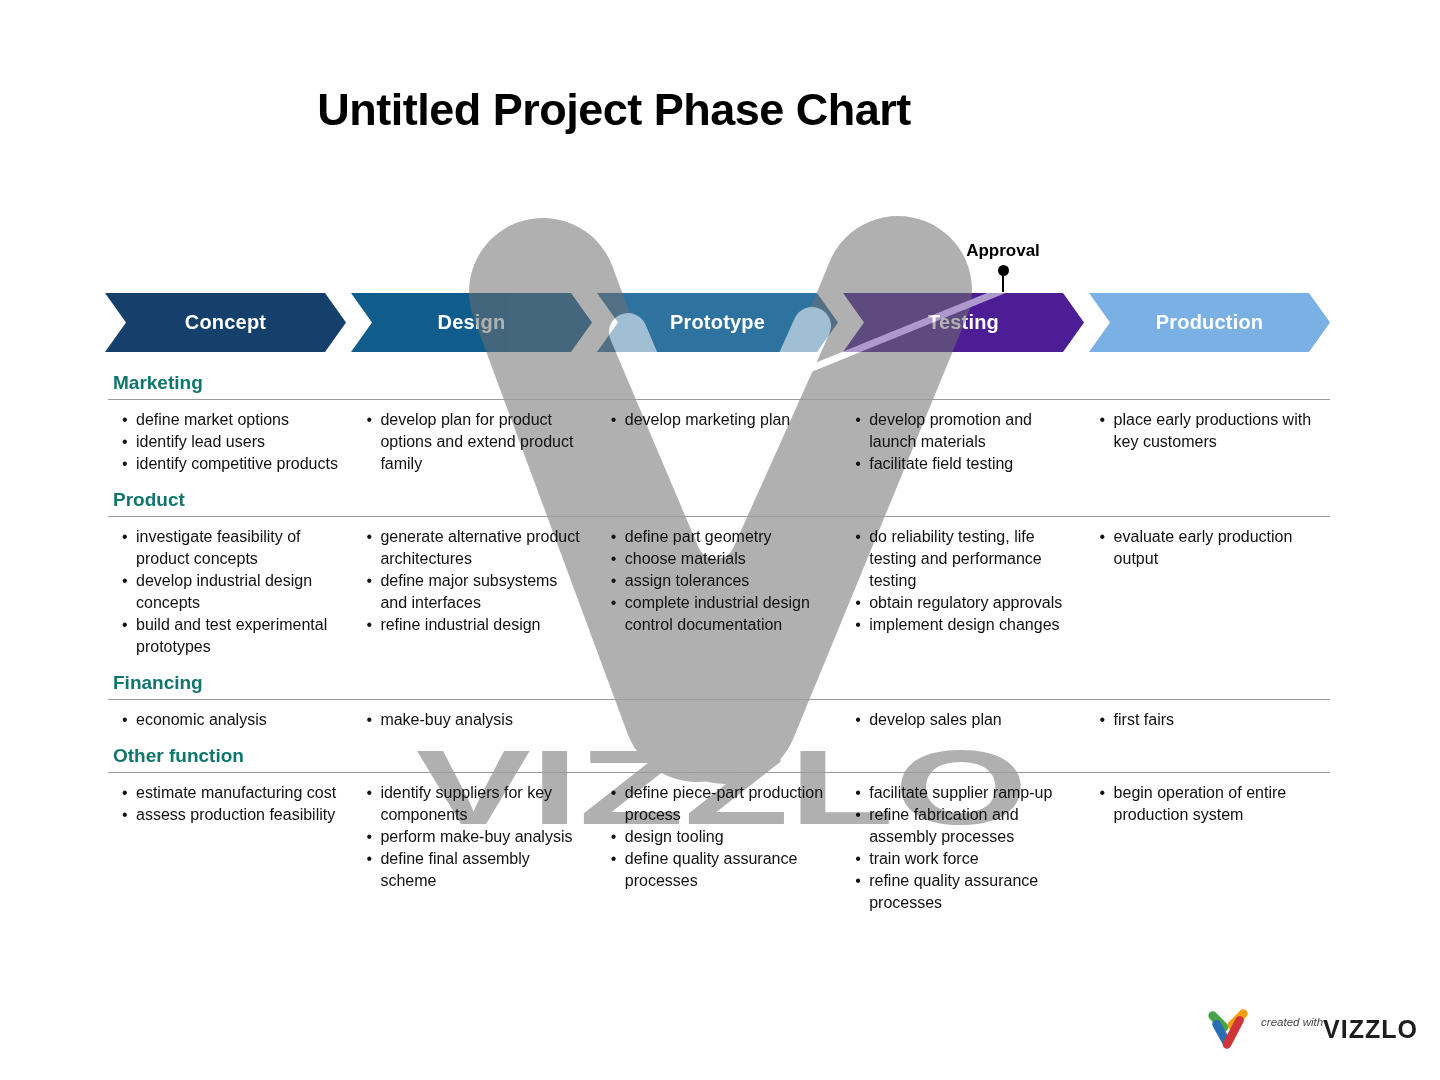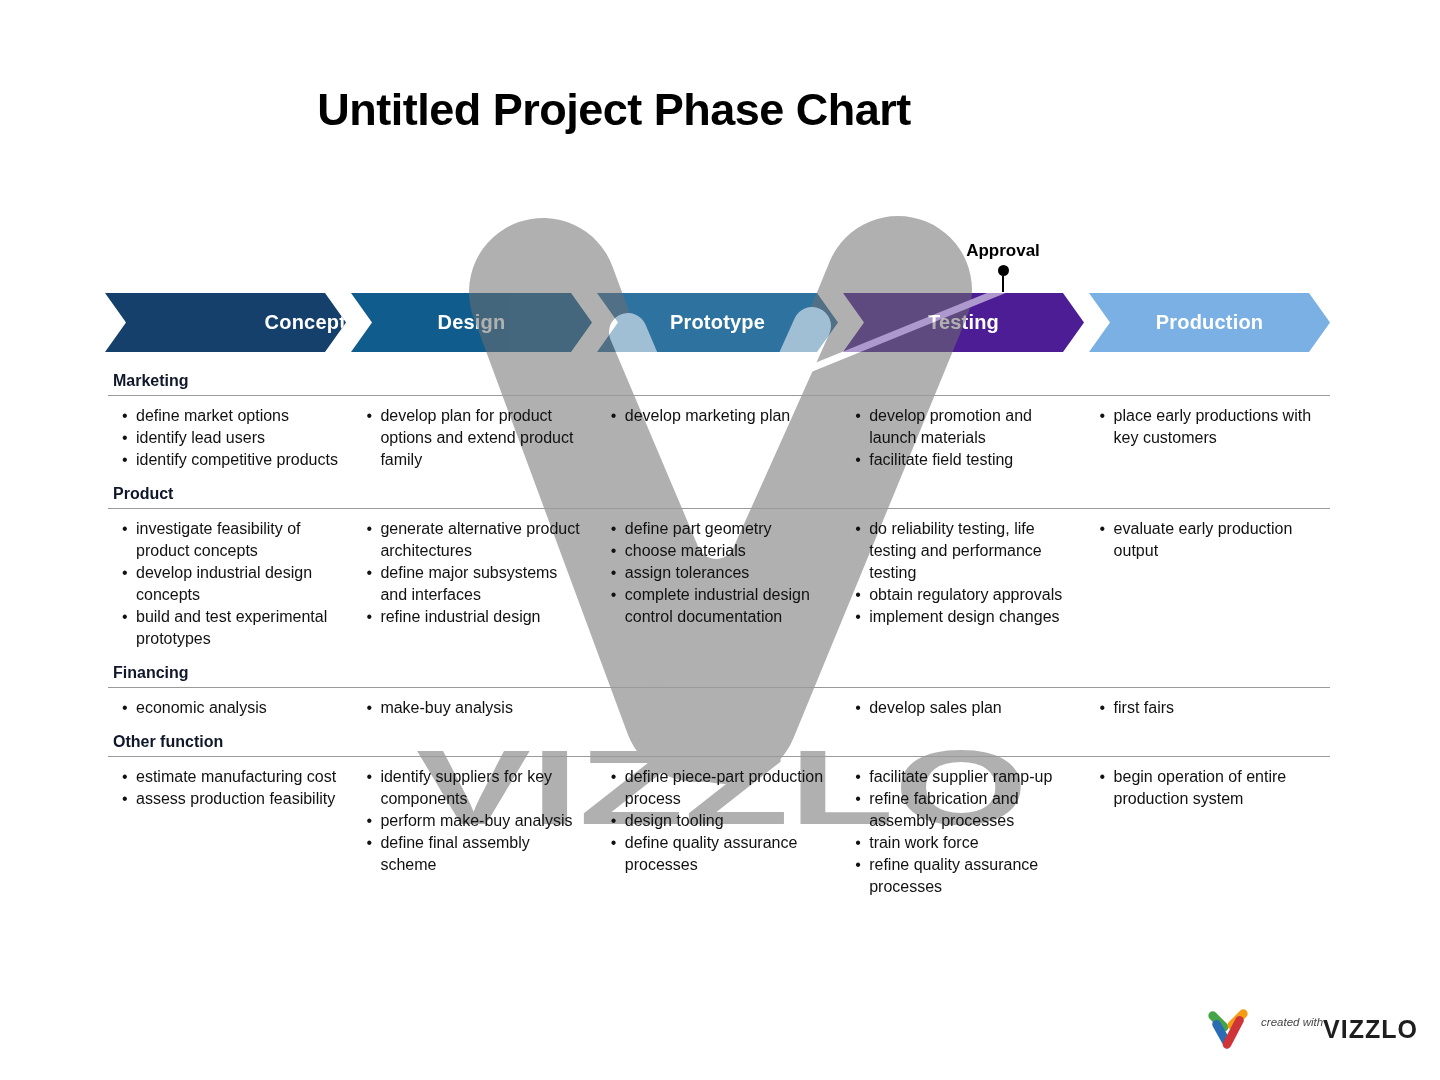--- a/index.html
+++ b/index.html
@@ -28,21 +28,21 @@
     display:flex;align-items:center;justify-content:center;
   }
   .arrow:last-child{margin-right:0;}
   .arrow-label{color:#fff;font-size:20px;font-weight:bold;letter-spacing:0.2px;}
   
   .watermark{position:absolute;left:0;top:0;width:1440px;height:1080px;z-index:2;pointer-events:none;}
   
   .table{position:absolute;left:108px;top:372px;width:1222px;z-index:3;}
   .sec{margin-top:14px;}
   .sec:first-child{margin-top:0;}
-  .sec-h{font-size:16px;font-weight:bold;color:#0f172a;padding-left:5px;margin-bottom:5px;}
+  .sec-h{font-size:19px;font-weight:bold;color:#0f766e;padding-left:5px;margin-bottom:5px;}
   .rule{height:1px;background:#9a9a9a;width:100%;}
   .grid{display:grid;grid-template-columns:repeat(5,1fr);margin-top:9px;}
   ul.cell{list-style:none;margin:0;padding:0 14px 0 0;}
   ul.cell li{
     position:relative;padding-left:28px;font-size:16px;line-height:22px;color:#111;
   }
   ul.cell li::before{
     content:"\2022";position:absolute;left:14px;top:0;color:#111;font-size:16px;
   }
   
@@ -57,21 +57,21 @@
 
 <div class="title">Untitled Project Phase Chart</div>
 
 <div class="milestone">
   <div class="m-label">Approval</div>
   <div class="m-dot"></div>
   <div class="m-stem"></div>
 </div>
 
 <div class="band">
-    <div class="arrow" style="background: rgb(21, 64, 107); justify-content: flex-end;">
+    <div class="arrow" style="background: rgb(21, 64, 107);">
       <span class="arrow-label">Concept</span>
     </div>
     <div class="arrow" style="background: rgb(15, 92, 141);">
       <span class="arrow-label">Design</span>
     </div>
     <div class="arrow" style="background: rgb(46, 114, 160);">
       <span class="arrow-label">Prototype</span>
     </div>
     <div class="arrow" style="background: #4c1d95;">
       <span class="arrow-label">Testing</span>

